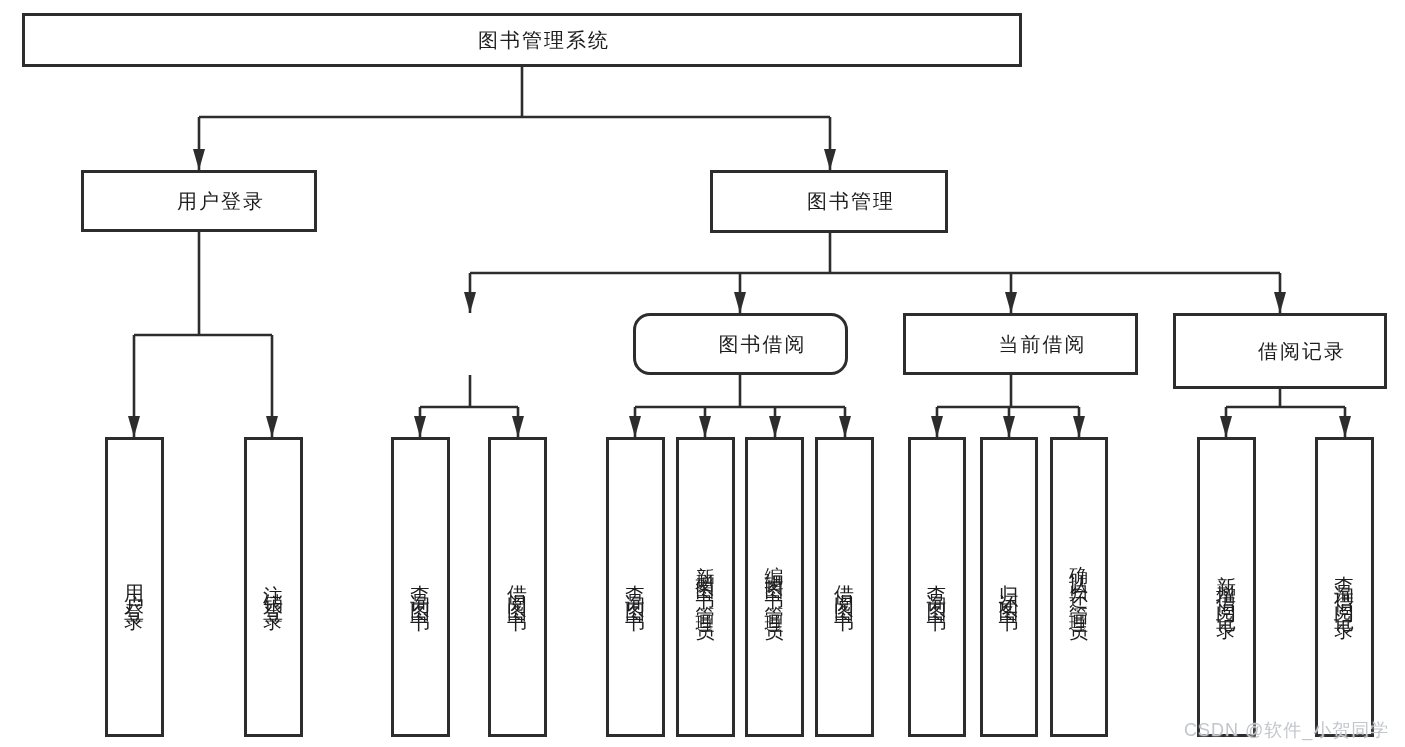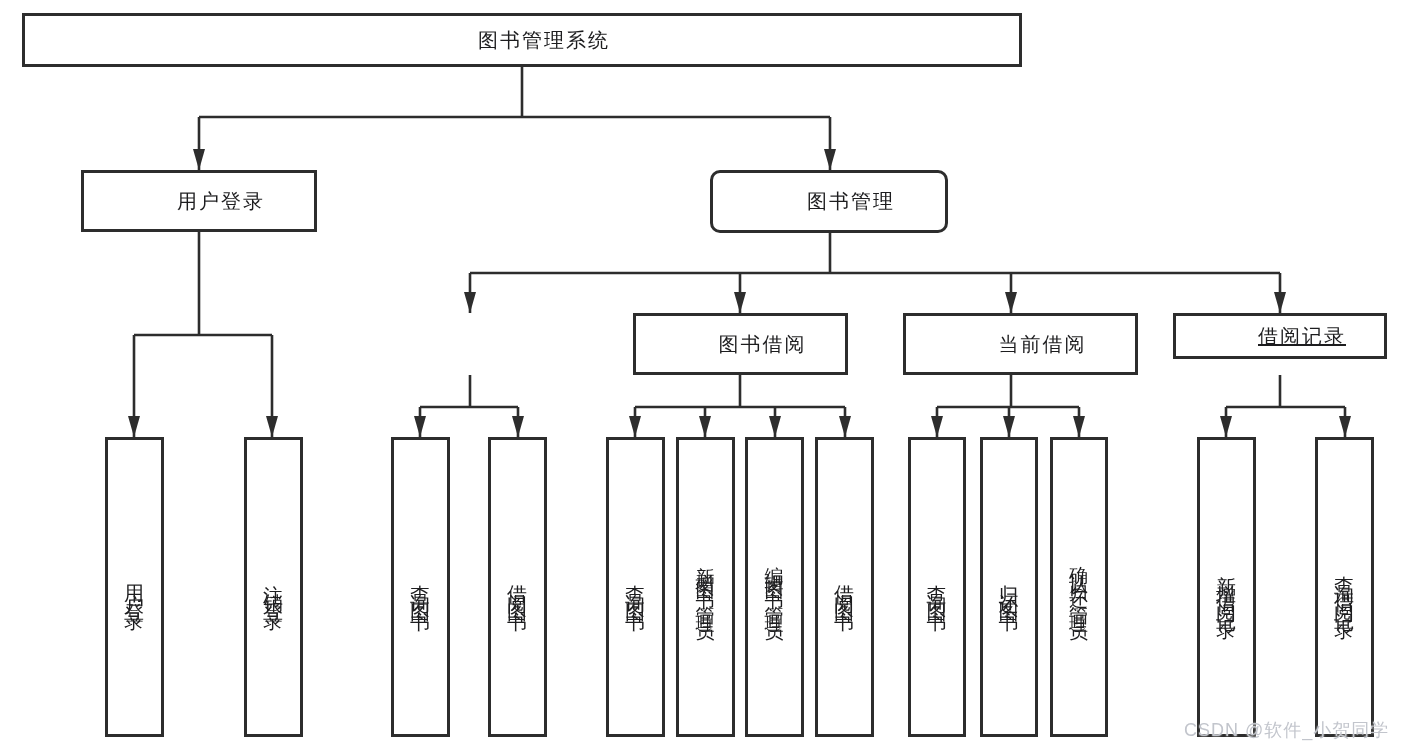--- a/index.html
+++ b/index.html
@@ -121,31 +121,31 @@
     </g>
   </svg>
 
   <div class="node" style="left:22px; top:13px; width:1000px; height:54px;">
     <span class="lbl">图书管理系统</span>
   </div>
 
   <div class="node" style="left:81px; top:170px; width:236px; height:62px;">
     <span class="lbl">用户登录</span>
   </div>
-  <div class="node" style="left:710px; top:170px; width:238px; height:63px;border-radius:10px;">
+  <div class="node" style="left:710px; top:170px; width:238px; height:63px;">
     <span class="lbl">图书管理</span>
   </div>
 
-  <div class="node" style="left:633px; top:313px; width:215px; height:62px;">
+  <div class="node" style="left:633px; top:313px; width:215px; height:62px;border-radius:17px;">
     <span class="lbl">图书借阅</span>
   </div>
   <div class="node" style="left:903px; top:313px; width:235px; height:62px;">
     <span class="lbl">当前借阅</span>
   </div>
-  <div class="node" style="left:1173px; top:313px; width:214px; height:46px;text-decoration:underline;">
+  <div class="node" style="left:1173px; top:313px; width:214px; height:76px;">
     <span class="lbl">借阅记录</span>
   </div>
 
   <div class="leaf" style="left:105px; width:59px;">
     <span class="vlbl">用户登录</span>
   </div>
   <div class="leaf" style="left:244px; width:59px;">
     <span class="vlbl">注销登录</span>
   </div>
   <div class="leaf" style="left:391px; width:59px;">

